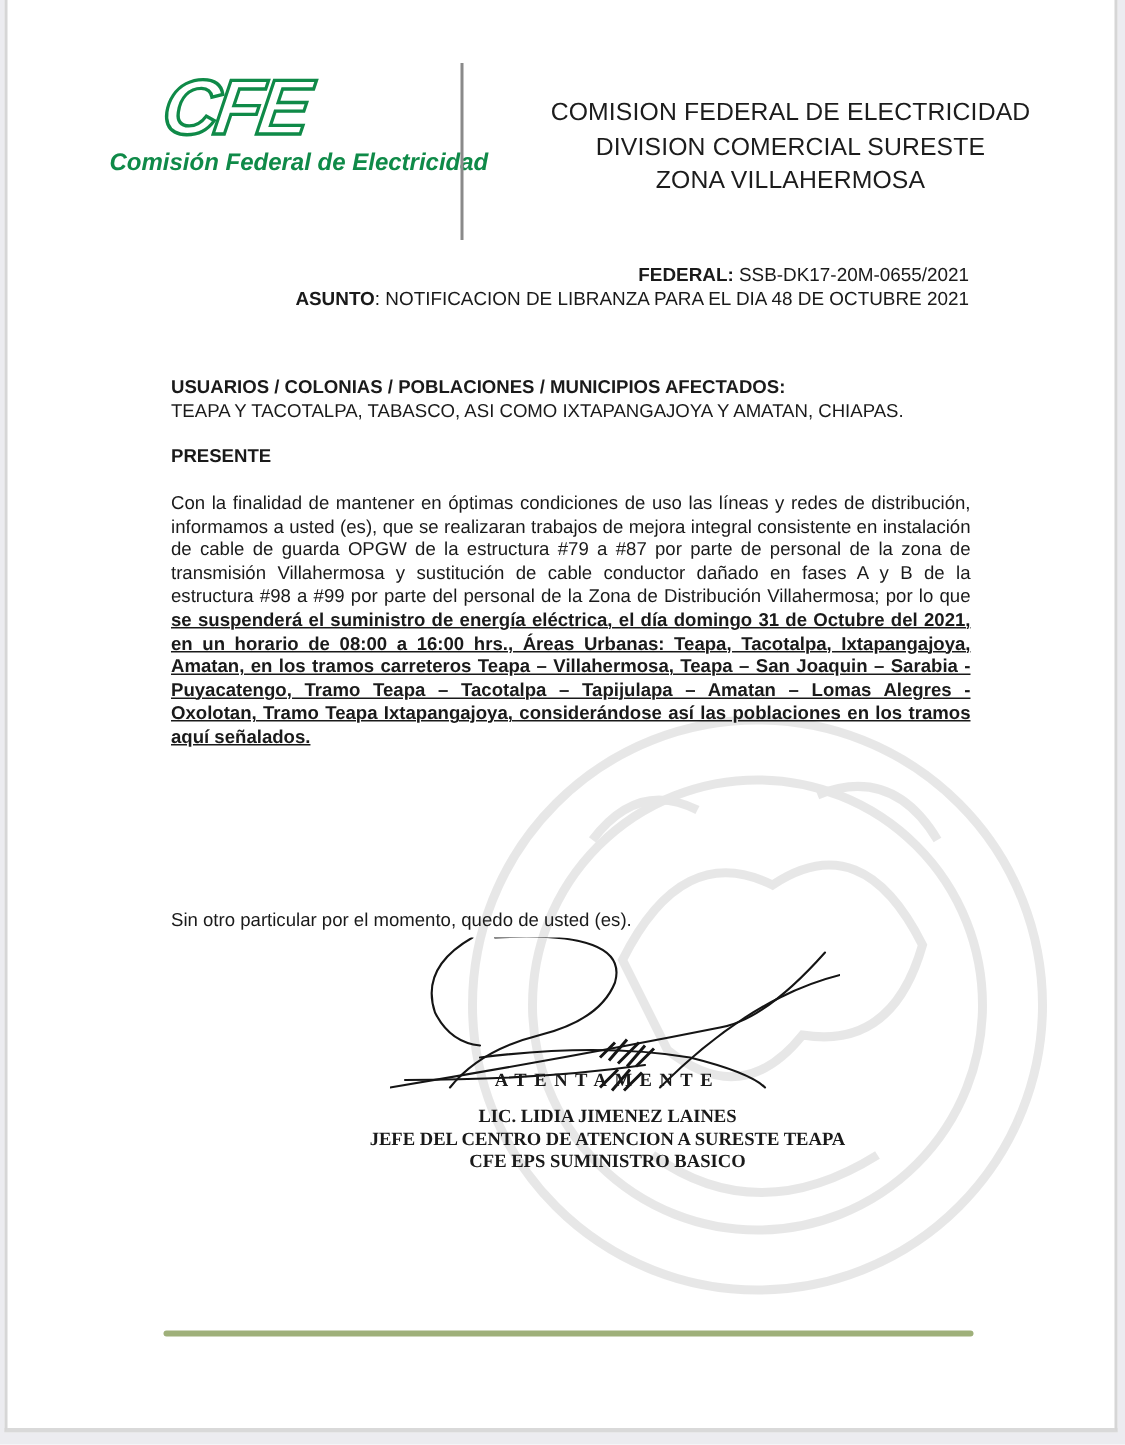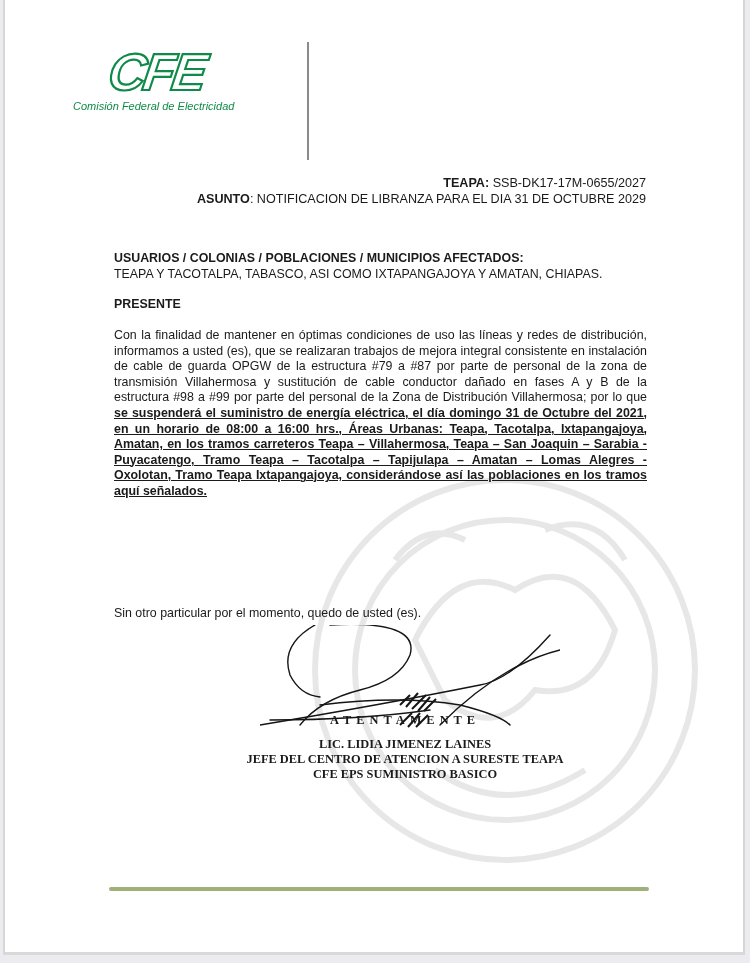--- a/index.html
+++ b/index.html
@@ -18,21 +18,21 @@
       position: absolute; left: 36px; top: 4px; font-size: 52px; font-weight: bold; font-style: italic;
       color: #ffffff; -webkit-text-stroke: 2.2px #0f8a48; letter-spacing: -3px; line-height: 56px;
       transform: skewX(-8deg);
     }
     .logo-cfe-inner {
       position: absolute; left: 36px; top: 4px; font-size: 52px; font-weight: bold; font-style: italic;
       color: #16a354; letter-spacing: -3px; line-height: 56px; transform: skewX(-8deg); opacity: 0.85;
       clip-path: inset(0 0 0 0);
     }
     .logo-sub {
-      position: absolute; left: 0; top: 60px; font-size: 11px; font-weight: normal; font-style: italic;
+      position: absolute; left: 0; top: 60px; font-size: 16px; font-weight: bold; font-style: italic;
       color: #0f8a48; white-space: nowrap;
     }
     .divider-v { position: absolute; left: 302px; top: 42px; width: 2px; height: 118px; background: #8a8a8a; }
     .org { position: absolute; left: 352px; top: 64px; width: 340px; text-align: center; font-size: 16.5px; line-height: 22.5px; color: #1c1c1c; letter-spacing: 0.1px; }
     .meta { position: absolute; left: 100px; top: 176px; width: 541px; text-align: right; font-size: 12.6px; line-height: 15.5px; }
     .meta b { font-weight: bold; }
     .body-text { position: absolute; left: 109px; width: 533px; font-size: 12.4px; line-height: 15.6px; }
     .affected { top: 251px; }
     .presente { top: 297px; font-weight: bold; }
     .para1 { top: 328px; text-align: justify; }
@@ -62,27 +62,32 @@
   </svg>
 
   <div class="logo">
     <div class="logo-cfe-inner">CFE</div>
     <div class="logo-cfe">CFE</div>
     <div class="logo-sub">Comisión Federal de Electricidad</div>
   </div>
 
   <div class="divider-v"></div>
 
+  <div class="org">
+    <div>COMISION FEDERAL DE ELECTRICIDAD</div>
+    <div>DIVISION COMERCIAL SURESTE</div>
+    <div>ZONA VILLAHERMOSA</div>
+  </div>
 
   <div class="meta">
     <div>
-      <b>TEAPA:</b>
-      <span>SSB-DK17-17M-0655/2027</span>
+      <b>FEDERAL:</b>
+      <span>SSB-DK17-20M-0655/2021</span>
     </div>
-    <div><b>ASUNTO</b><span>: NOTIFICACION DE LIBRANZA PARA EL DIA 31 DE OCTUBRE 2029</span></div>
+    <div><b>ASUNTO</b><span>: NOTIFICACION DE LIBRANZA PARA EL DIA 48 DE OCTUBRE 2021</span></div>
   </div>
 
   <div class="body-text affected">
     <div style="font-weight:bold">USUARIOS / COLONIAS / POBLACIONES / MUNICIPIOS AFECTADOS:</div>
     <div>TEAPA Y TACOTALPA, TABASCO, ASI COMO IXTAPANGAJOYA Y AMATAN, CHIAPAS.</div>
   </div>
 
   <div class="body-text presente">PRESENTE</div>
 
   <div class="body-text para1"><span>Con la finalidad de mantener en óptimas condiciones de uso las líneas y redes de distribución, informamos a usted (es), que se realizaran trabajos de mejora integral consistente en instalación de cable de guarda OPGW de la estructura #79 a #87 por parte de personal de la zona de transmisión Villahermosa y sustitución de cable conductor dañado en fases A y B de la estructura #98 a #99 por parte del personal de la Zona de Distribución Villahermosa; por lo que </span><u>se suspenderá el suministro de energía eléctrica, el día domingo 31 de Octubre del 2021, en un horario de 08:00 a 16:00 hrs., Áreas Urbanas: Teapa, Tacotalpa, Ixtapangajoya, Amatan, en los tramos carreteros Teapa – Villahermosa, Teapa – San Joaquin – Sarabia - Puyacatengo, Tramo Teapa – Tacotalpa – Tapijulapa – Amatan – Lomas Alegres - Oxolotan, Tramo Teapa Ixtapangajoya, considerándose así las poblaciones en los tramos aquí señalados.</u></div>

